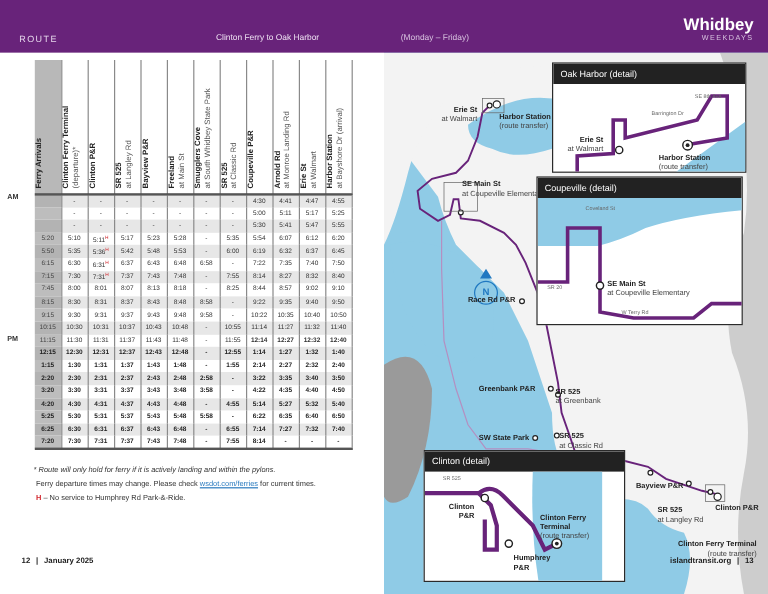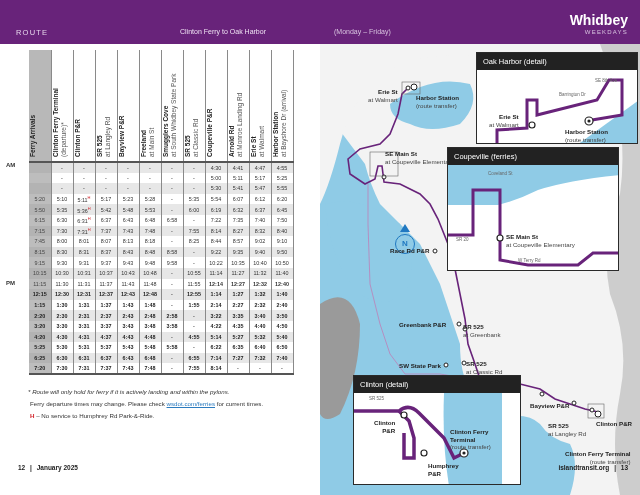--- a/index.html
+++ b/index.html
@@ -447,37 +447,37 @@
     <div class="lbl" style="left:79px;top:277px"><b>Greenbank P&amp;R</b></div>
     <div class="lbl" style="left:143px;top:279px"><b>SR 525</b><br><span class="s">at Greenbank</span></div>
     <div class="lbl" style="left:79px;top:318px"><b>SW State Park</b></div>
     <div class="lbl" style="left:146px;top:316px"><b>SR 525</b><br><span class="s">at Classic Rd</span></div>
     <div class="lbl" style="left:136px;top:348px"><b>Freeland</b><br><span class="s">at Main St</span></div>
     <div class="lbl" style="left:210px;top:358px"><b>Bayview P&amp;R</b></div>
     <div class="lbl" style="left:228px;top:378px"><b>SR 525</b><br><span class="s">at Langley Rd</span></div>
     <div class="lbl" style="left:276px;top:376px"><b>Clinton P&amp;R</b></div>
     <div class="lbl" style="left:245px;top:406px;text-align:right"><b>Clinton Ferry Terminal</b><br><span class="s">(route transfer)</span></div>
 
-    <div class="inset" style="left:156px;top:8px;width:162px;height:92px">
+    <div class="inset" style="left:140px;top:8px;width:162px;height:92px">
       <div class="ttl">Oak Harbor (detail)</div>
       <svg width="162" height="75" style="position:absolute;left:0;top:17px">
         <path d="M100 75 L162 30 L162 75 Z" fill="#8fcbe6"></path>
         <path d="M20 75 L20 60 L50 58 L50 30 L60 30 L60 45 L120 30 L132 10 L145 10 L145 45 L115 50" fill="none" stroke="#68237a" stroke-width="3"></path>
         <circle cx="55" cy="55" r="3" fill="#fff" stroke="#222" stroke-width="1.2"></circle>
         <circle cx="112" cy="51" r="4" fill="#fff" stroke="#222" stroke-width="1.2"></circle>
           <circle cx="112" cy="51" r="1.6" fill="#222"></circle>
       </svg>
       <div class="lbl" style="left:118px;top:24px;font-size:4.5px;color:#666">SE 8th Ave</div>
       <div class="lbl" style="left:82px;top:38px;font-size:4.5px;color:#666">Barrington Dr</div>
       <div class="lbl" style="left:12px;top:60px;text-align:right"><b>Erie St</b><br><span class="s">at Walmart</span></div>
       <div class="lbl" style="left:88px;top:75px"><b>Harbor Station</b><br><span class="s">(route transfer)</span></div>
     </div>
 
     <div class="inset" style="left:127px;top:103px;width:172px;height:124px">
-      <div class="ttl">Coupeville (ferries)</div>
+      <div class="ttl">Coupeville (detail)</div>
       <svg width="172" height="107" style="position:absolute;left:0;top:17px">
         <path d="M0 0 L172 0 L172 10 Q120 15 90 25 Q70 35 50 40 L0 40 Z" fill="#8fcbe6"></path>
         <path d="M0 70 L25 70 L25 25 L52 25 L52 95 L80 100 L130 100 L145 88 L172 88" fill="none" stroke="#68237a" stroke-width="3"></path>
         <circle cx="52" cy="73" r="3" fill="#fff" stroke="#222" stroke-width="1.2"></circle>
       </svg>
       <div class="lbl" style="left:40px;top:22px;font-size:4.5px;color:#666">Coveland St</div>
       <div class="lbl" style="left:8px;top:88px;font-size:4.5px;color:#666">SR 20</div>
       <div class="lbl" style="left:70px;top:109px;font-size:4.5px;color:#666">W Terry Rd</div>
       <div class="lbl" style="left:58px;top:85px"><b>SE Main St</b><br><span class="s">at Coupeville Elementary</span></div>
     </div>

